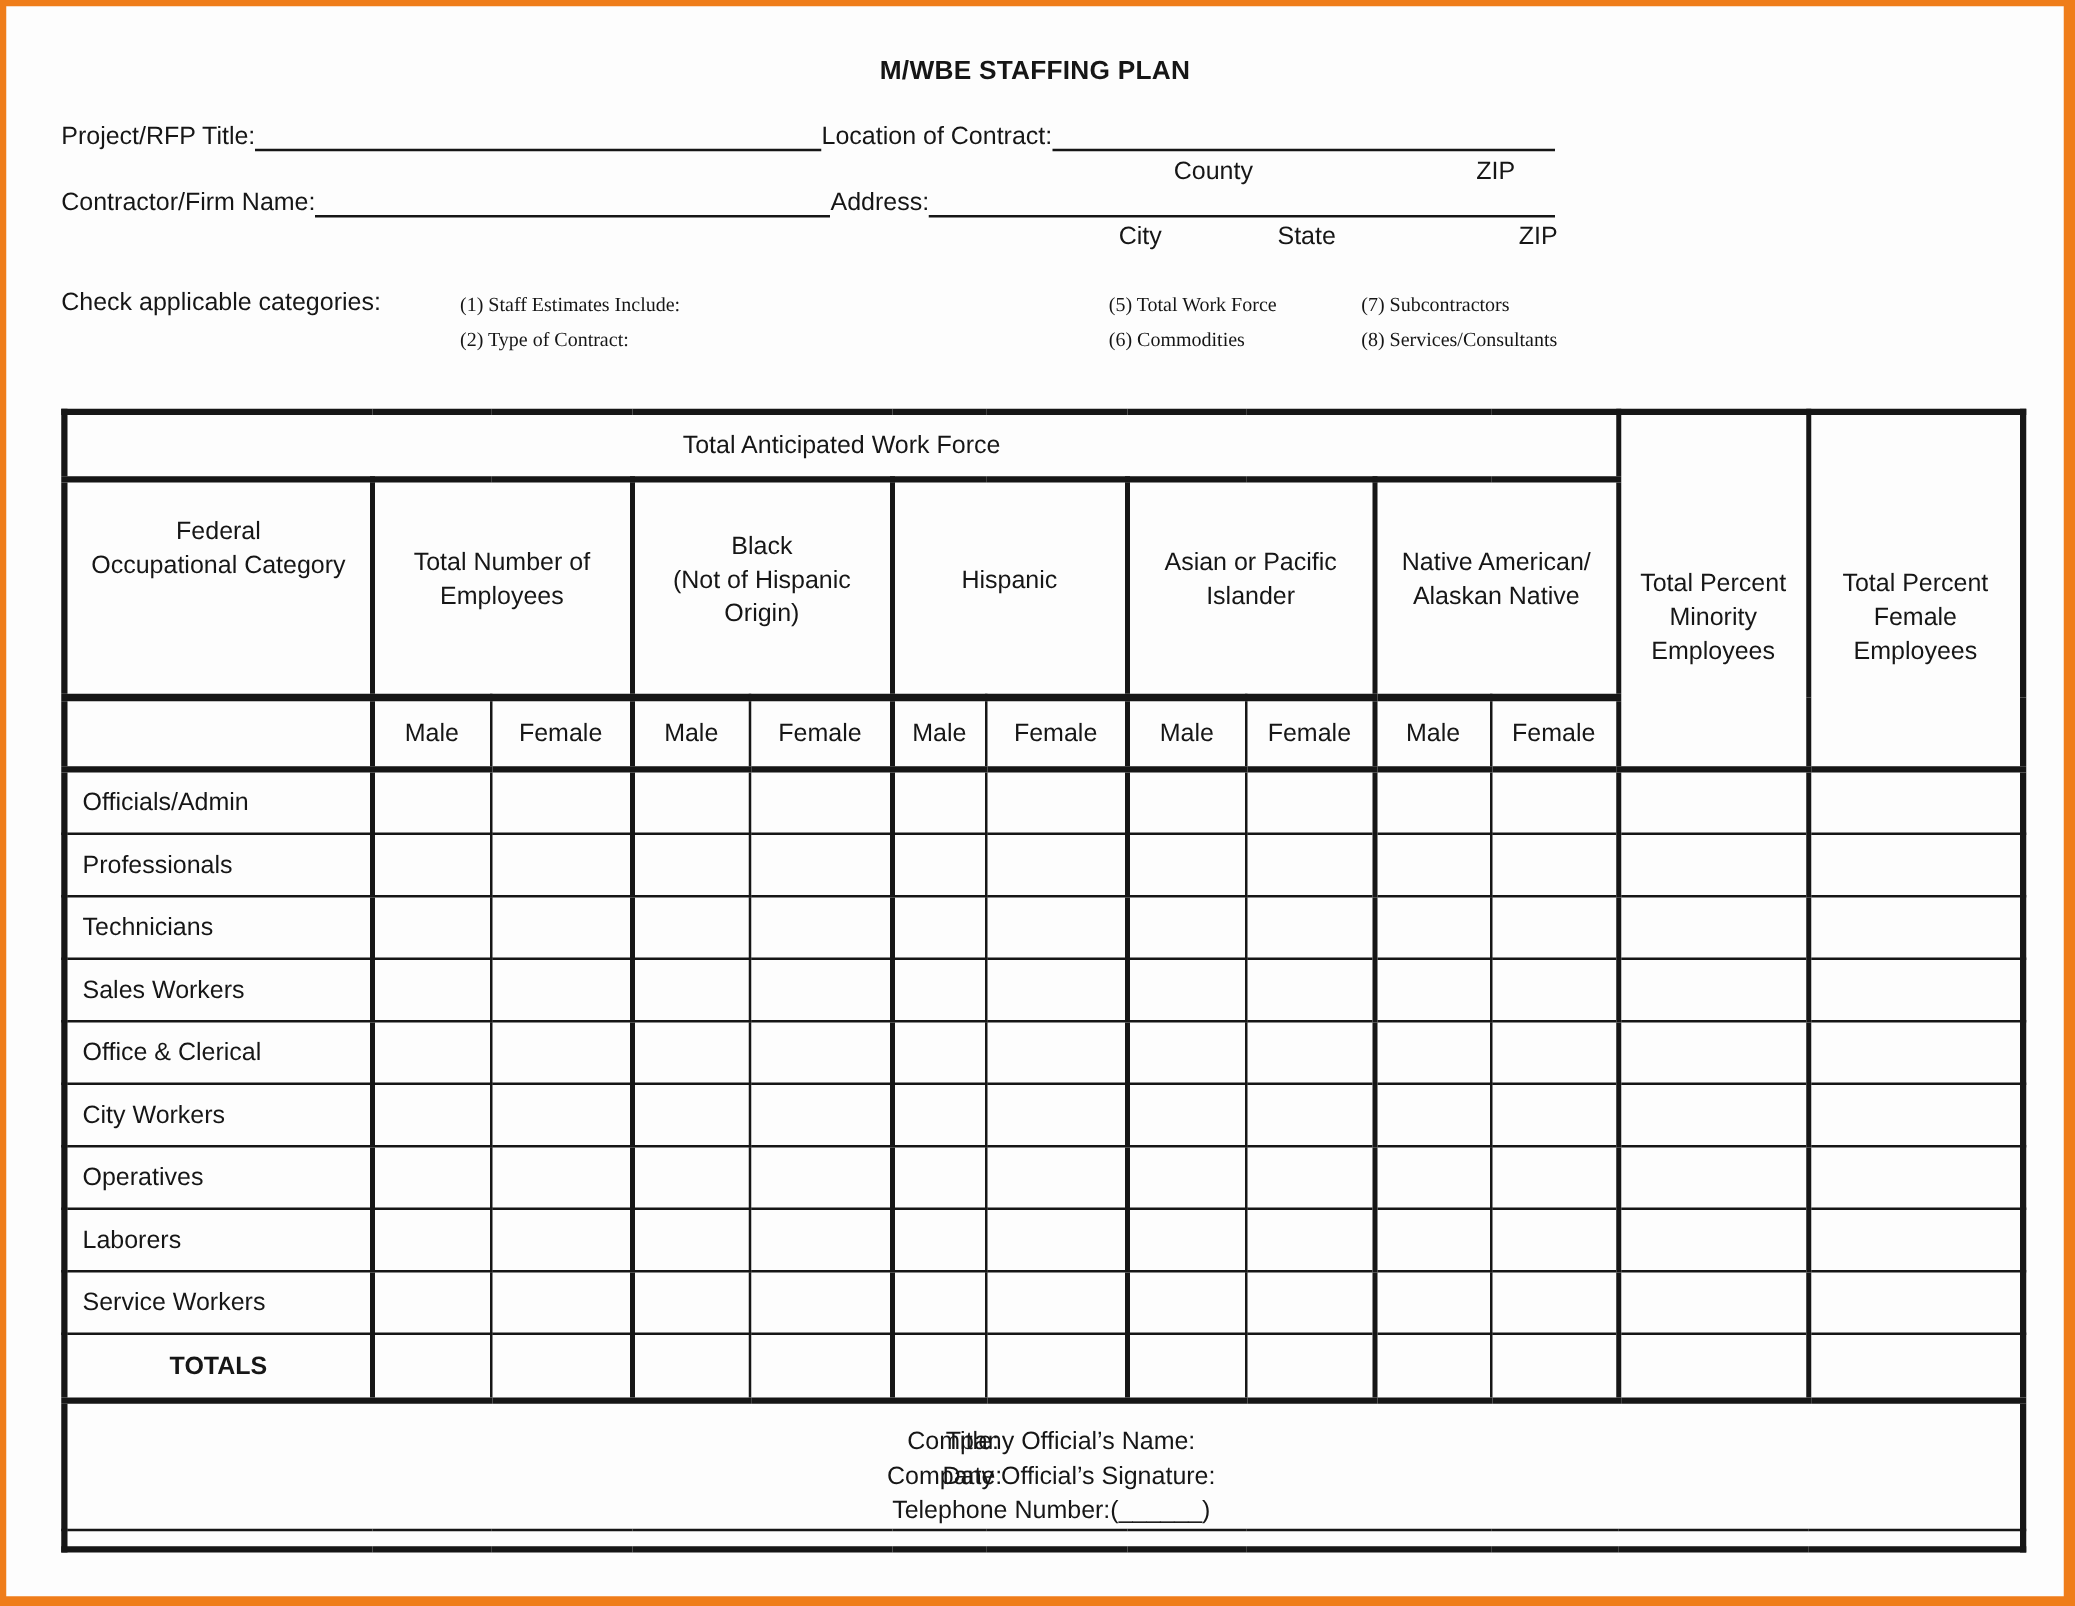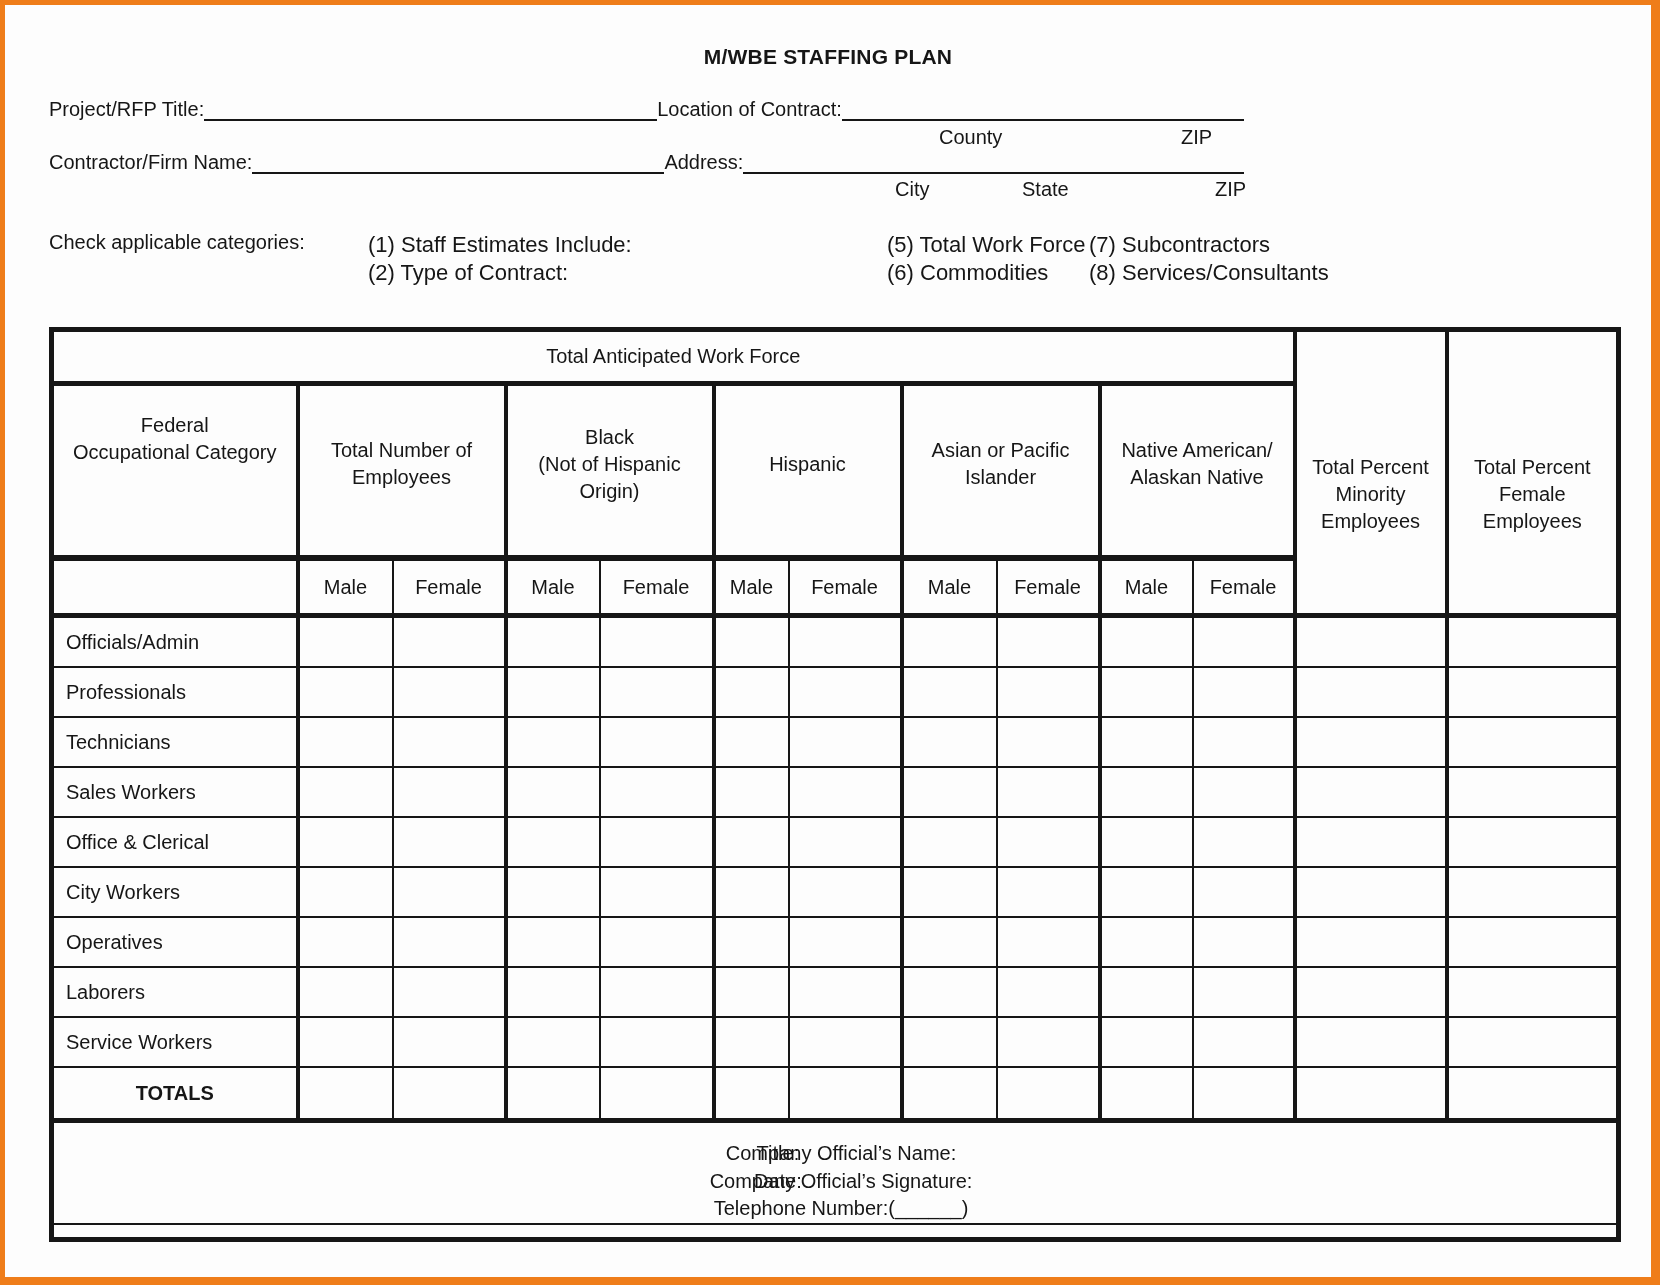--- a/index.html
+++ b/index.html
@@ -19,21 +19,21 @@
   .pre{white-space:pre-line;}
   .nowrap{white-space:nowrap;}
 
   
   .doc-title{left:0;top:40px;width:100%;text-align:center;font-weight:bold;font-size:21px;letter-spacing:.2px;}
   .field-row{display:flex;align-items:flex-end;}
   .fill-line{border-bottom:2px solid #161616;height:21px;align-self:flex-start;}
   .sub-label{position:absolute;top:0;font-size:20px;}
 
   
-  .cat-col{line-height:28px;font-size:22px;}
+  .cat-col{line-height:28px;font-size:16px;font-family:Liberation Serif, serif;}
 
   
   table.staff{
     position:absolute;left:44px;top:322px;
     width:1568px;
     border-collapse:collapse;table-layout:fixed;
     border:5px solid #161616;
   }
   table.staff th,table.staff td{
     border:2px solid #161616;

